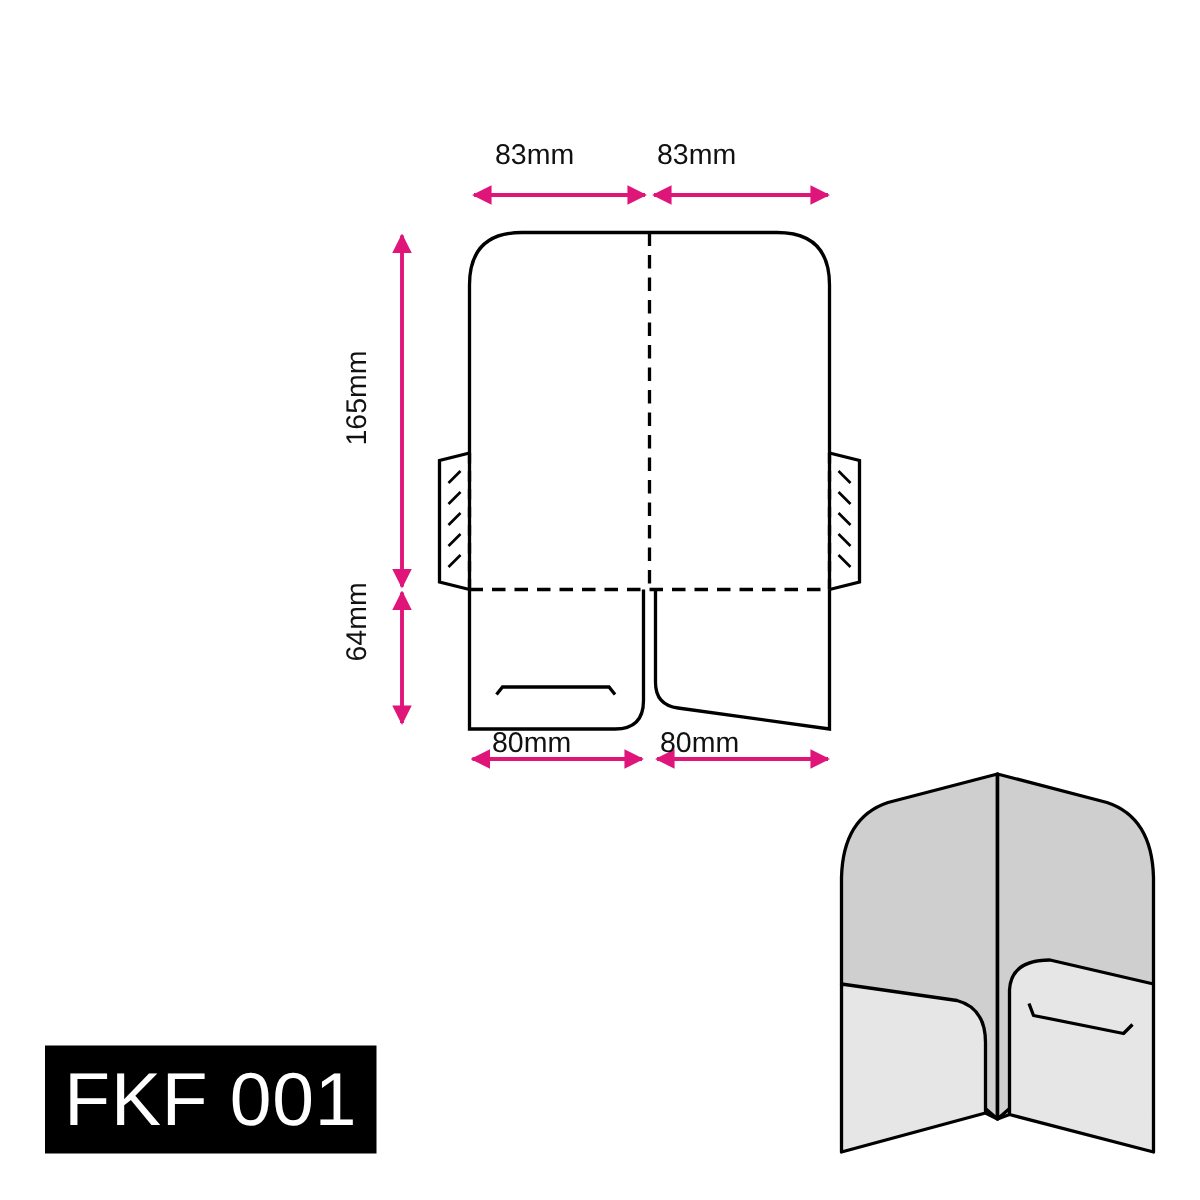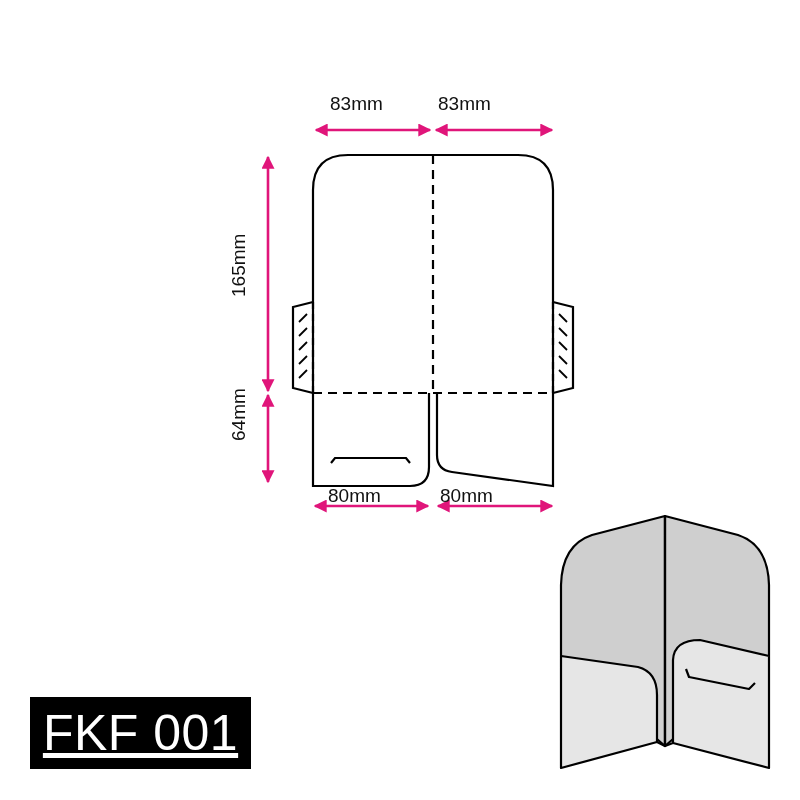--- a/index.html
+++ b/index.html
@@ -1,21 +1,21 @@
 <!DOCTYPE html>
 <html><head>
 <meta charset="utf-8">
 <style>
   html, body { margin:0; padding:0; background:#ffffff; }
   body { width:800px; height:800px; position:relative; overflow:hidden; font-family:"Liberation Sans", sans-serif; }
   .dim-label { position:absolute; font-size:19px; color:#111111; line-height:1; white-space:nowrap; }
   .dim-label.vert { transform-origin: left top; transform: rotate(-90deg); }
   svg { position:absolute; left:0; top:0; }
   .badge { position:absolute; left:30px; top:697px; width:221px; height:72px; background:#000000; color:#ffffff;
-           font-size:50px; line-height:72px; text-align:center; letter-spacing:0.5px;text-decoration:underline; }
+           font-size:50px; line-height:72px; text-align:center; letter-spacing:0.5px; }
 </style>
 </head>
 <body>
 
 <svg width="800" height="800" viewBox="0 0 800 800">
   <defs>
     <marker id="ah" viewBox="0 0 10 10" refX="9" refY="5" markerWidth="5" markerHeight="5" orient="auto-start-reverse">
       <path d="M0,0 L10,5 L0,10 z" fill="#e0157a"></path>
     </marker>
   </defs>

